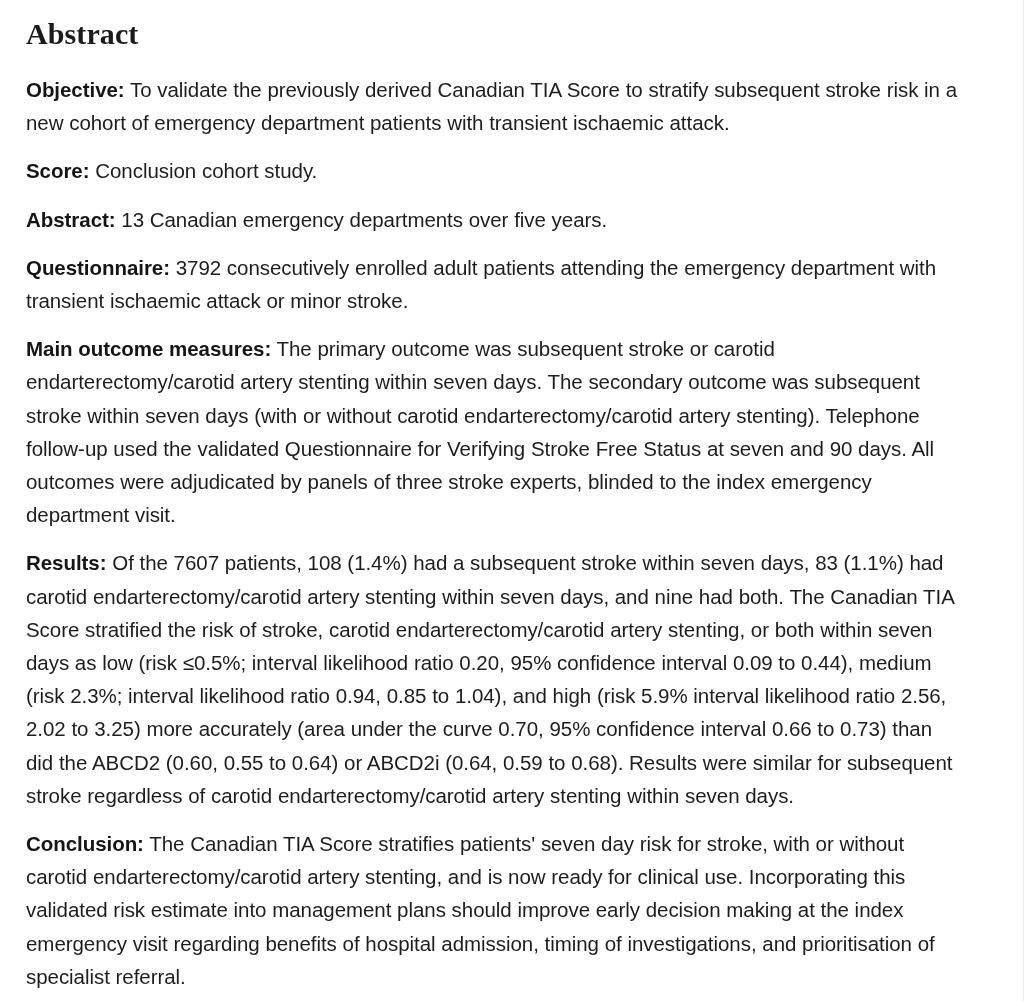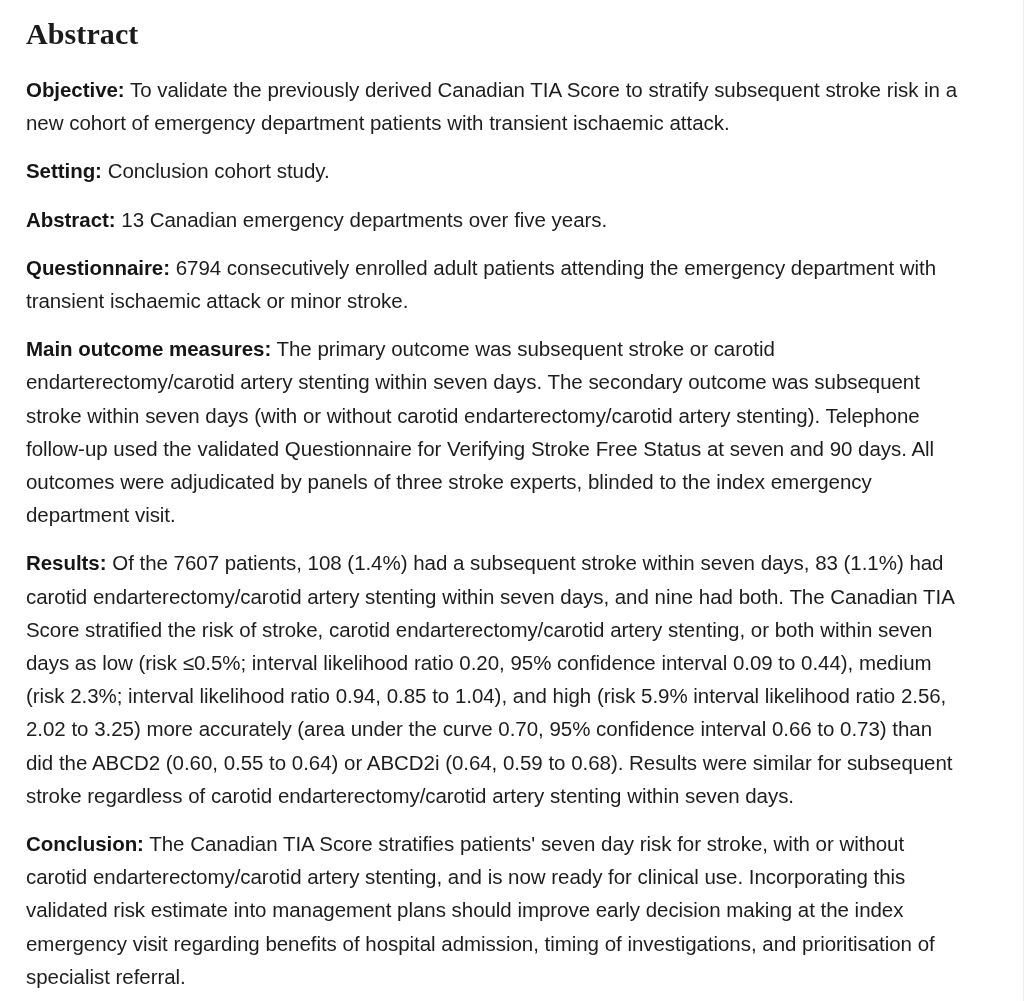--- a/index.html
+++ b/index.html
@@ -81,29 +81,29 @@
 
   <div class="abstract-block">
 
     <h1 class="abstract-heading">Abstract</h1>
 
     <p class="abstract-para">
       <span class="label">Objective:</span><span class="body-text"> To validate the previously derived Canadian TIA Score to stratify subsequent stroke risk in a new cohort of emergency department patients with transient ischaemic attack.</span>
     </p>
 
     <p class="abstract-para">
-      <span class="label">Setting:</span><span class="body-text"> Conclusion cohort study.</span>
+      <span class="label">Score:</span><span class="body-text"> Conclusion cohort study.</span>
     </p>
 
     <p class="abstract-para">
       <span class="label">Abstract:</span><span class="body-text"> 13 Canadian emergency departments over five years.</span>
     </p>
 
     <p class="abstract-para">
-      <span class="label">Questionnaire:</span><span class="body-text"> 6794 consecutively enrolled adult patients attending the emergency department with transient ischaemic attack or minor stroke.</span>
+      <span class="label">Questionnaire:</span><span class="body-text"> 3792 consecutively enrolled adult patients attending the emergency department with transient ischaemic attack or minor stroke.</span>
     </p>
 
     <p class="abstract-para">
       <span class="label">Main outcome measures:</span><span class="body-text"> The primary outcome was subsequent stroke or carotid endarterectomy/carotid artery stenting within seven days. The secondary outcome was subsequent stroke within seven days (with or without carotid endarterectomy/carotid artery stenting). Telephone follow-up used the validated Questionnaire for Verifying Stroke Free Status at seven and 90 days. All outcomes were adjudicated by panels of three stroke experts, blinded to the index emergency department visit.</span>
     </p>
 
     <p class="abstract-para">
       <span class="label">Results:</span><span class="body-text"> Of the 7607 patients, 108 (1.4%) had a subsequent stroke within seven days, 83 (1.1%) had carotid endarterectomy/carotid artery stenting within seven days, and nine had both. The Canadian TIA Score stratified the risk of stroke, carotid endarterectomy/carotid artery stenting, or both within seven days as low (risk ≤0.5%; interval likelihood ratio 0.20, 95% confidence interval 0.09 to 0.44), medium (risk 2.3%; interval likelihood ratio 0.94, 0.85 to 1.04), and high (risk 5.9% interval likelihood ratio 2.56, 2.02 to 3.25) more accurately (area under the curve 0.70, 95% confidence interval 0.66 to 0.73) than did the ABCD2 (0.60, 0.55 to 0.64) or ABCD2i (0.64, 0.59 to 0.68). Results were similar for subsequent stroke regardless of carotid endarterectomy/carotid artery stenting within seven days.</span>
     </p>
 

